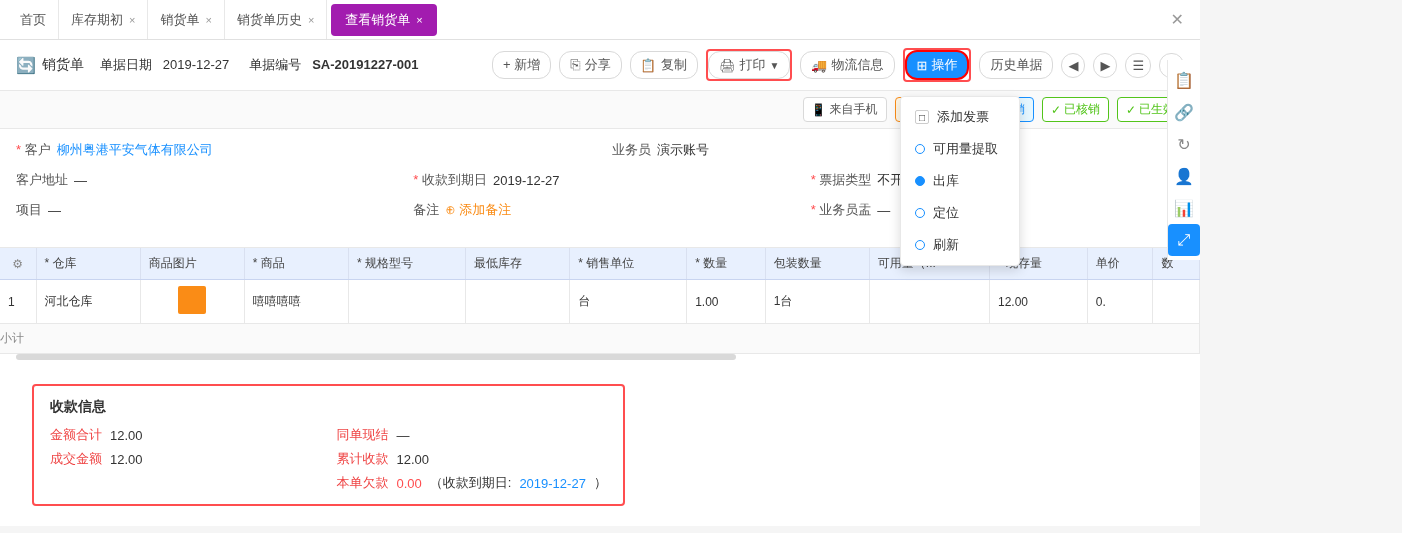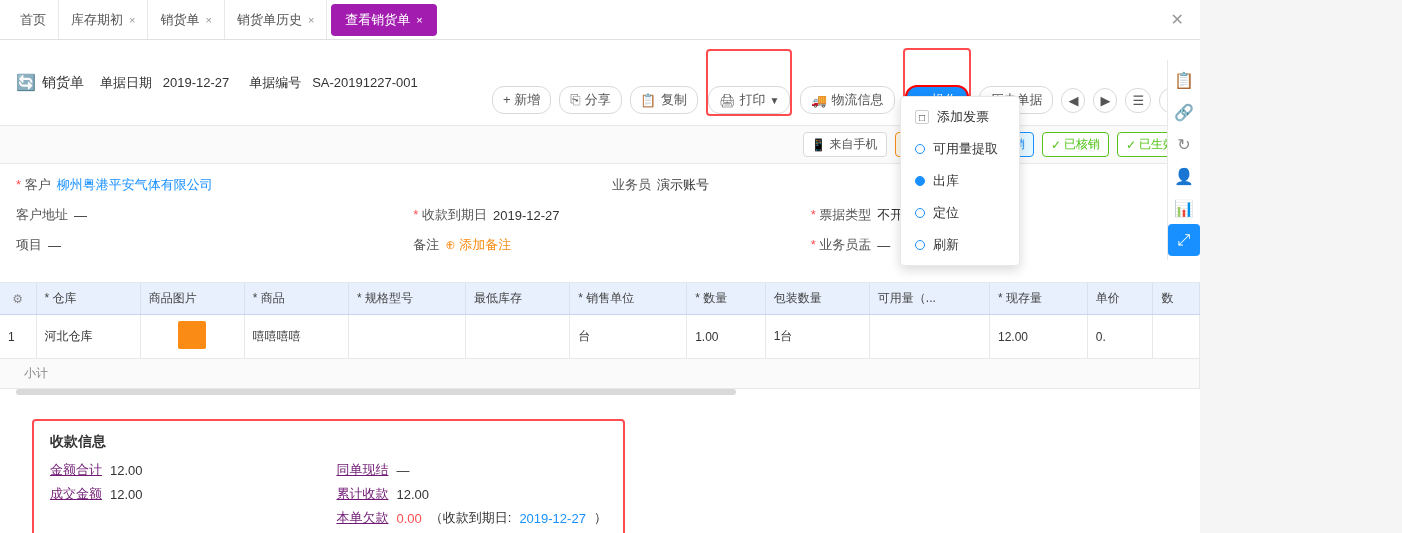--- a/index.html
+++ b/index.html
@@ -17,21 +17,21 @@
     .main-content { background: #fff; margin: 0; }
 
     
     .doc-header { display: flex; align-items: center; padding: 8px 16px; border-bottom: 1px solid #e8e8e8; background: #fff; }
     .doc-title { display: flex; align-items: center; gap: 6px; font-size: 14px; color: #333; }
     .doc-title-icon { color: #52c41a; font-size: 16px; }
     .doc-meta { display: flex; align-items: center; gap: 20px; margin-left: 16px; font-size: 13px; }
     .doc-meta-item { color: #555; }
     .doc-meta-item span { color: #333; font-weight: 500; }
     .doc-actions { margin-left: auto; display: flex; align-items: center; gap: 8px; }
-    .btn { display: inline-flex; align-items: center; gap: 4px; padding: 4px 10px; border: 1px solid #d9d9d9; border-radius: 12px; cursor: pointer; font-size: 13px; background: #fff; color: #555; white-space: nowrap; margin-top: 35px; }
+    .btn { display: inline-flex; align-items: center; gap: 4px; padding: 4px 10px; border: 1px solid #d9d9d9; border-radius: 12px; cursor: pointer; font-size: 13px; background: #fff; color: #555; white-space: nowrap; }
     .btn-highlighted { background: #1890ff; color: #fff; border: 2px solid red; }
     .btn-nav { padding: 4px 6px; }
 
     
     .toolbar-row { display: flex; align-items: center; padding: 6px 16px; background: #fafafa; border-bottom: 1px solid #e8e8e8; gap: 8px; }
     .toolbar-btn { display: inline-flex; align-items: center; gap: 3px; padding: 3px 8px; border: 1px solid #d9d9d9; border-radius: 4px; cursor: pointer; font-size: 12px; background: #fff; color: #555; }
     .toolbar-btn.active-blue { background: #e6f7ff; color: #1890ff; border-color: #1890ff; }
     .toolbar-btn.green { color: #52c41a; border-color: #52c41a; }
     .toolbar-btn.orange { color: #fa8c16; border-color: #fa8c16; background: #fff7e6; }
     .toolbar-spacer { flex: 1; }
@@ -53,21 +53,21 @@
     tbody tr { background: #fff; }
     tbody tr.subtotal { background: #fafafa; }
     tbody td { padding: 6px 8px; border-right: 1px solid #e8e8e8; border-bottom: 1px solid #e8e8e8; color: #333; }
     .col-settings { width: 36px; text-align: center; color: #888; }
 
     
     .payment-box { border: 2px solid #ff4d4f; border-radius: 4px; margin: 12px 16px; padding: 12px 16px; display: inline-block; min-width: 480px; background: #fff; }
     .payment-title { font-weight: bold; font-size: 14px; margin-bottom: 10px; }
     .payment-grid { display: grid; grid-template-columns: 1fr 1fr; gap: 6px 16px; }
     .payment-row { display: flex; align-items: center; gap: 8px; font-size: 13px; }
-    .payment-label { color: #701a75; white-space: nowrap; text-decoration: underline; }
+    .payment-label { color: #ef4444; white-space: nowrap; }
     .payment-value { color: #333; }
     .payment-value.red { color: #ff4d4f; }
     .payment-value.link { color: #1890ff; }
 
     
     .dropdown-overlay { position: absolute; top: 96px; right: 180px; background: #fff; border: 1px solid #e8e8e8; border-radius: 4px; box-shadow: 0 4px 12px rgba(0,0,0,0.15); z-index: 100; min-width: 120px; padding: 4px 0; }
     .dropdown-item { display: flex; align-items: center; gap: 8px; padding: 7px 14px; cursor: pointer; font-size: 13px; color: #333; }
     .dropdown-icon-square { width: 14px; height: 14px; border: 1px solid #ccc; border-radius: 2px; display: inline-flex; align-items: center; justify-content: center; font-size: 10px; }
     .dropdown-icon-circle { width: 14px; height: 14px; border: 1px solid #1890ff; border-radius: 50%; display: inline-flex; align-items: center; justify-content: center; }
     .dropdown-icon-circle.filled { background: #1890ff; }
@@ -115,21 +115,21 @@
       </div>
       <div class="doc-meta">
         <div class="doc-meta-item">
           <span>单据日期</span>
           <span>&nbsp;</span>
           <span style="font-weight:500;">2019-12-27</span>
         </div>
         <div class="doc-meta-item">
           <span>单据编号</span>
           <span>&nbsp;</span>
-          <span style="font-weight:400;">SA-20191227-001</span>
+          <span style="font-weight:700;">SA-20191227-001</span>
         </div>
       </div>
       <div class="doc-actions">
         <button class="btn">+ 新增</button>
         <button class="btn">
           <span>⎘</span>
           <span>分享</span>
         </button>
         <button class="btn">
           <span>📋</span>
@@ -263,21 +263,21 @@
             <td></td>
             <td>台</td>
             <td>1.00</td>
             <td>1台</td>
             <td></td>
             <td>12.00</td>
             <td>0.</td>
             <td></td>
           </tr>
           <tr class="subtotal">
-            <td colspan="13" style="color:#888; padding-left:24px;">小计</td>
+            <td colspan="13" style="color:#888; padding-left:0;">小计</td>
           </tr>
         </tbody>
       </table>
     </div>
 
     <div class="scroll-bar-h"></div>
 
     <div style="padding: 8px 16px;">
       <div class="payment-box">
         <div class="payment-title">收款信息</div>

